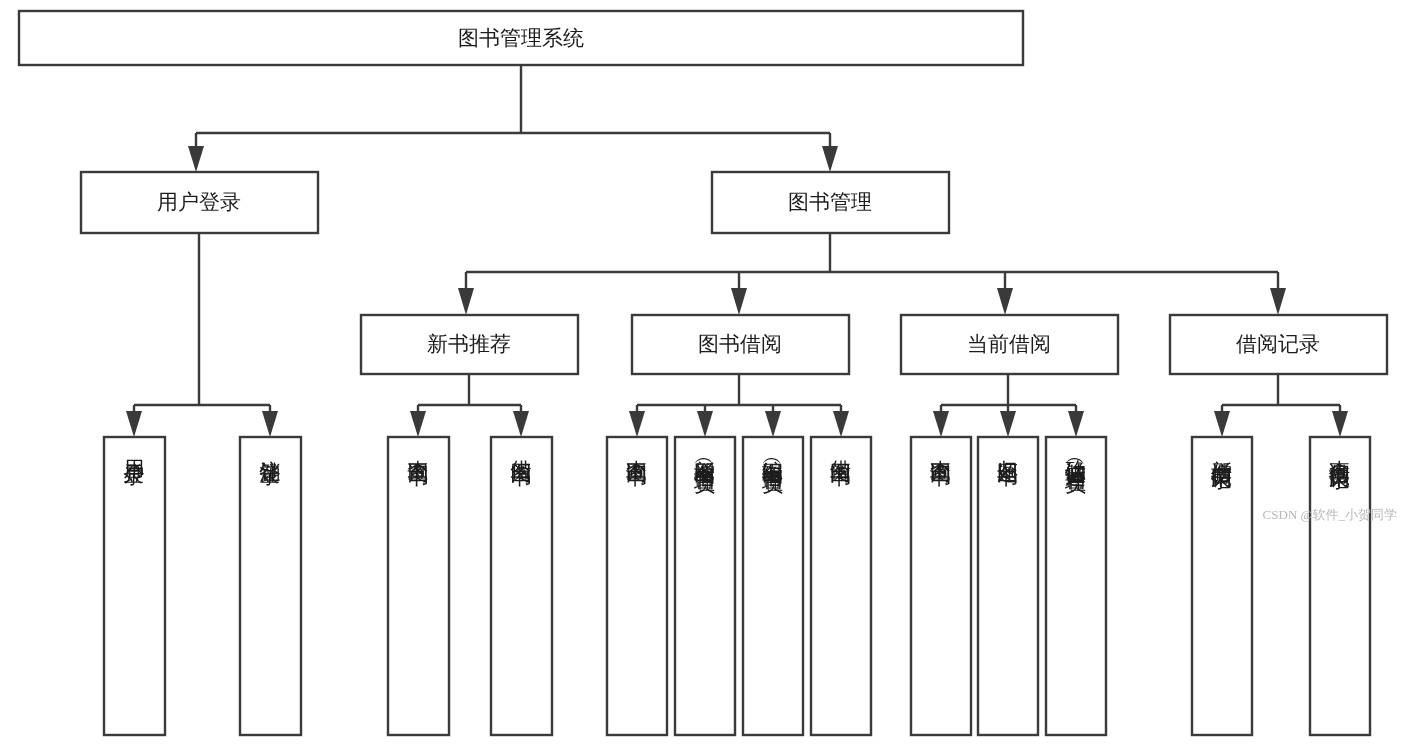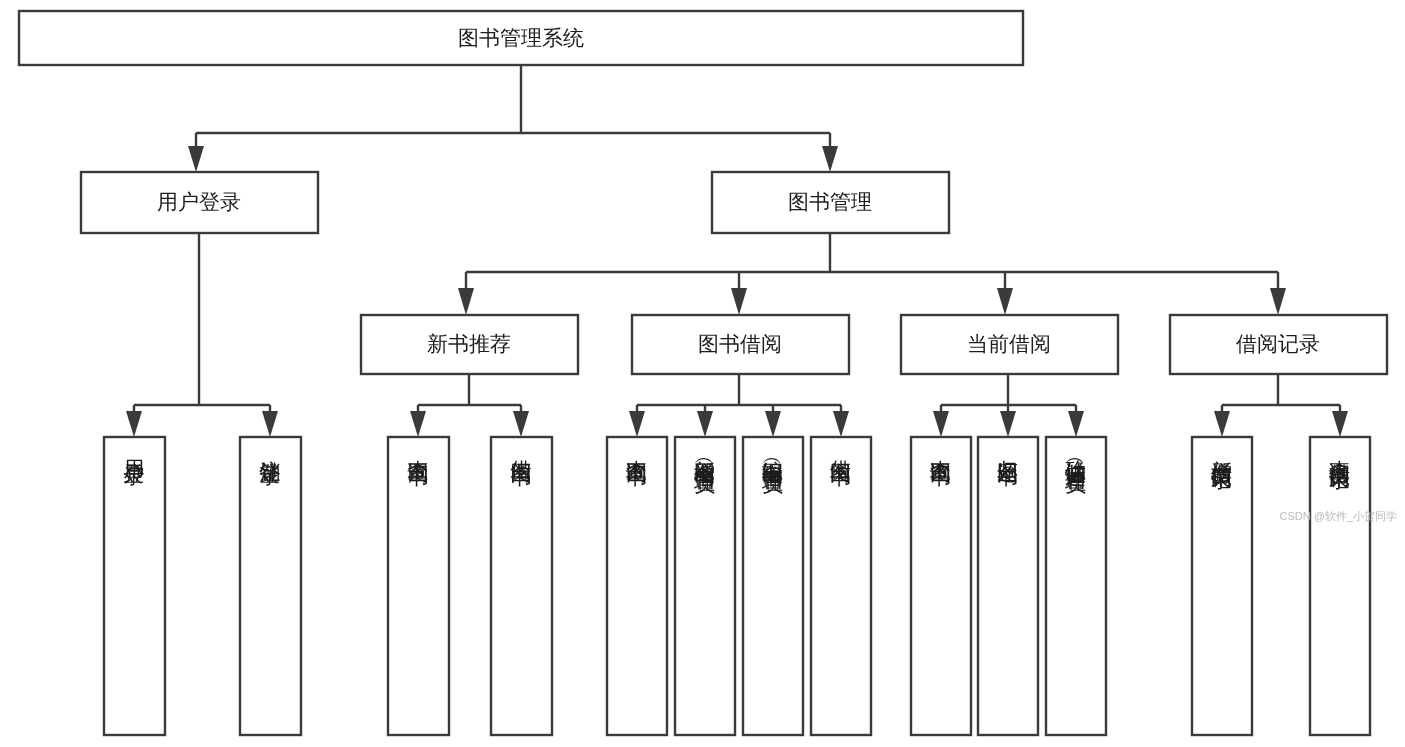--- a/index.html
+++ b/index.html
@@ -65,22 +65,22 @@
     display: flex;
     align-items: flex-start;
     justify-content: center;
     padding-top: 6px;
     box-sizing: border-box;
   }
   .watermark {
     position: absolute;
     right: 8px;
     bottom: 4px;
-    font-family: Liberation Sans, sans-serif;
-    font-size: 11px;
+    font-family: Liberation Serif, serif;
+    font-size: 13px;
     color: #b9b9b9;
     white-space: nowrap;
     user-select: none;
   }
 </style>
 </head>
 <body>
 
 <div id="diagram-root">
 

